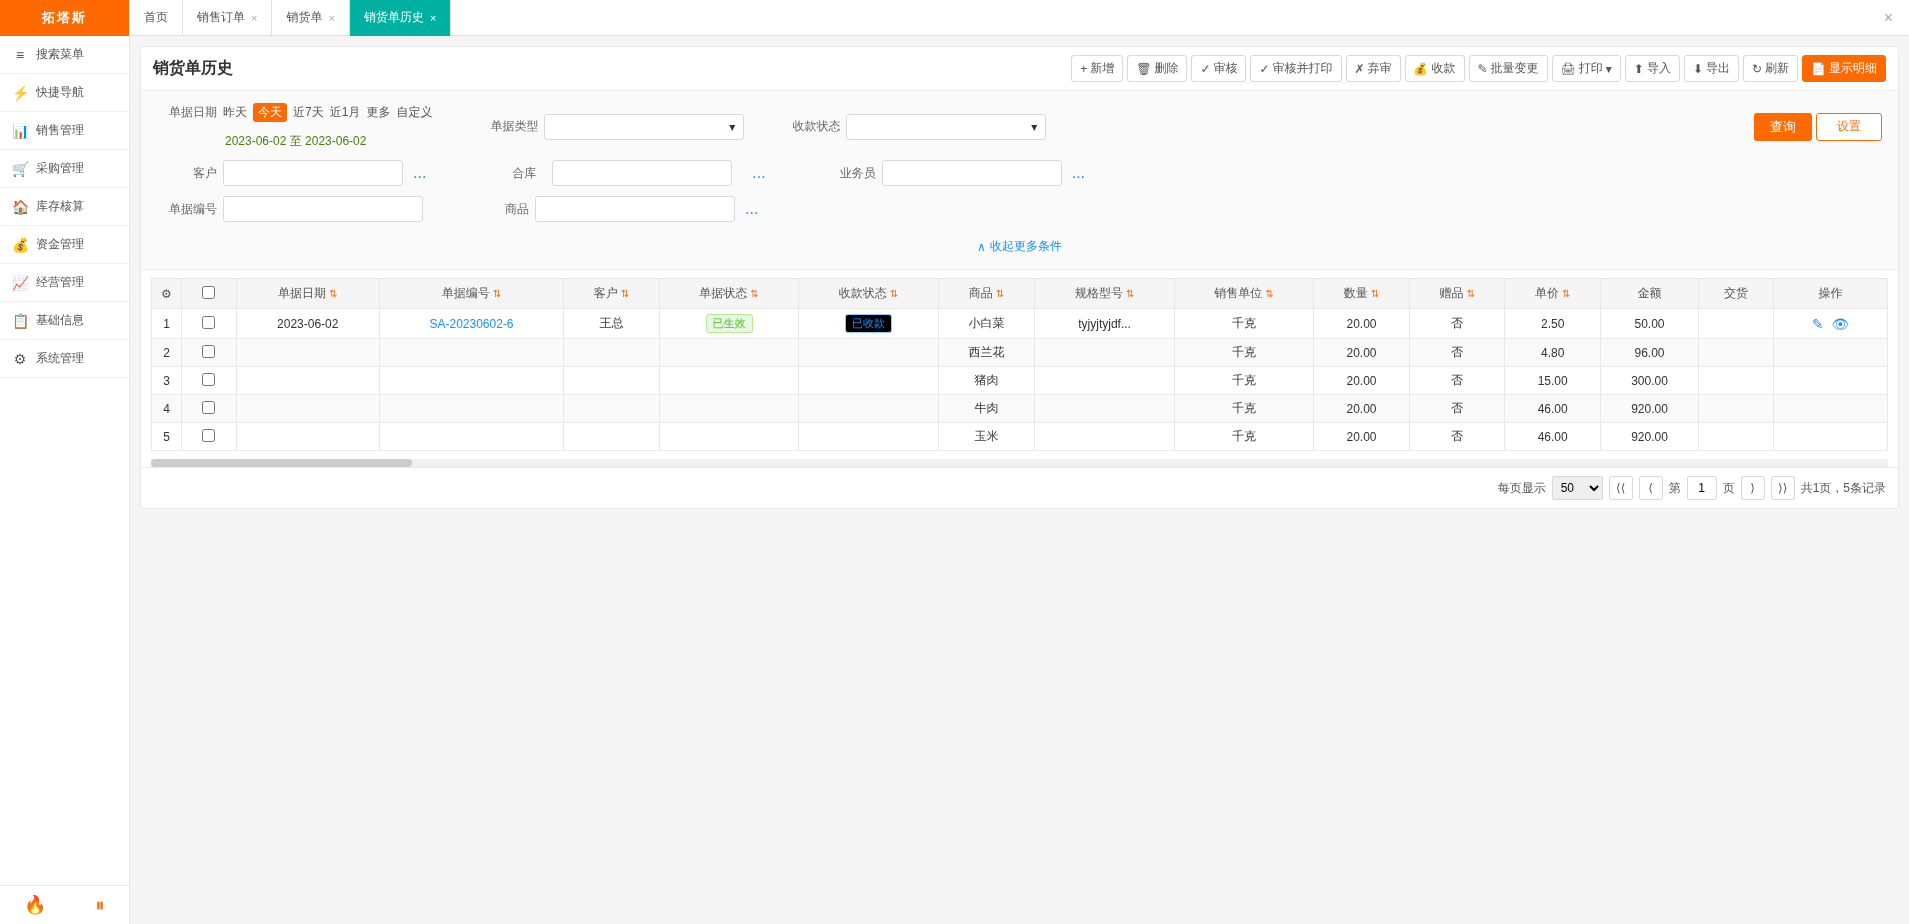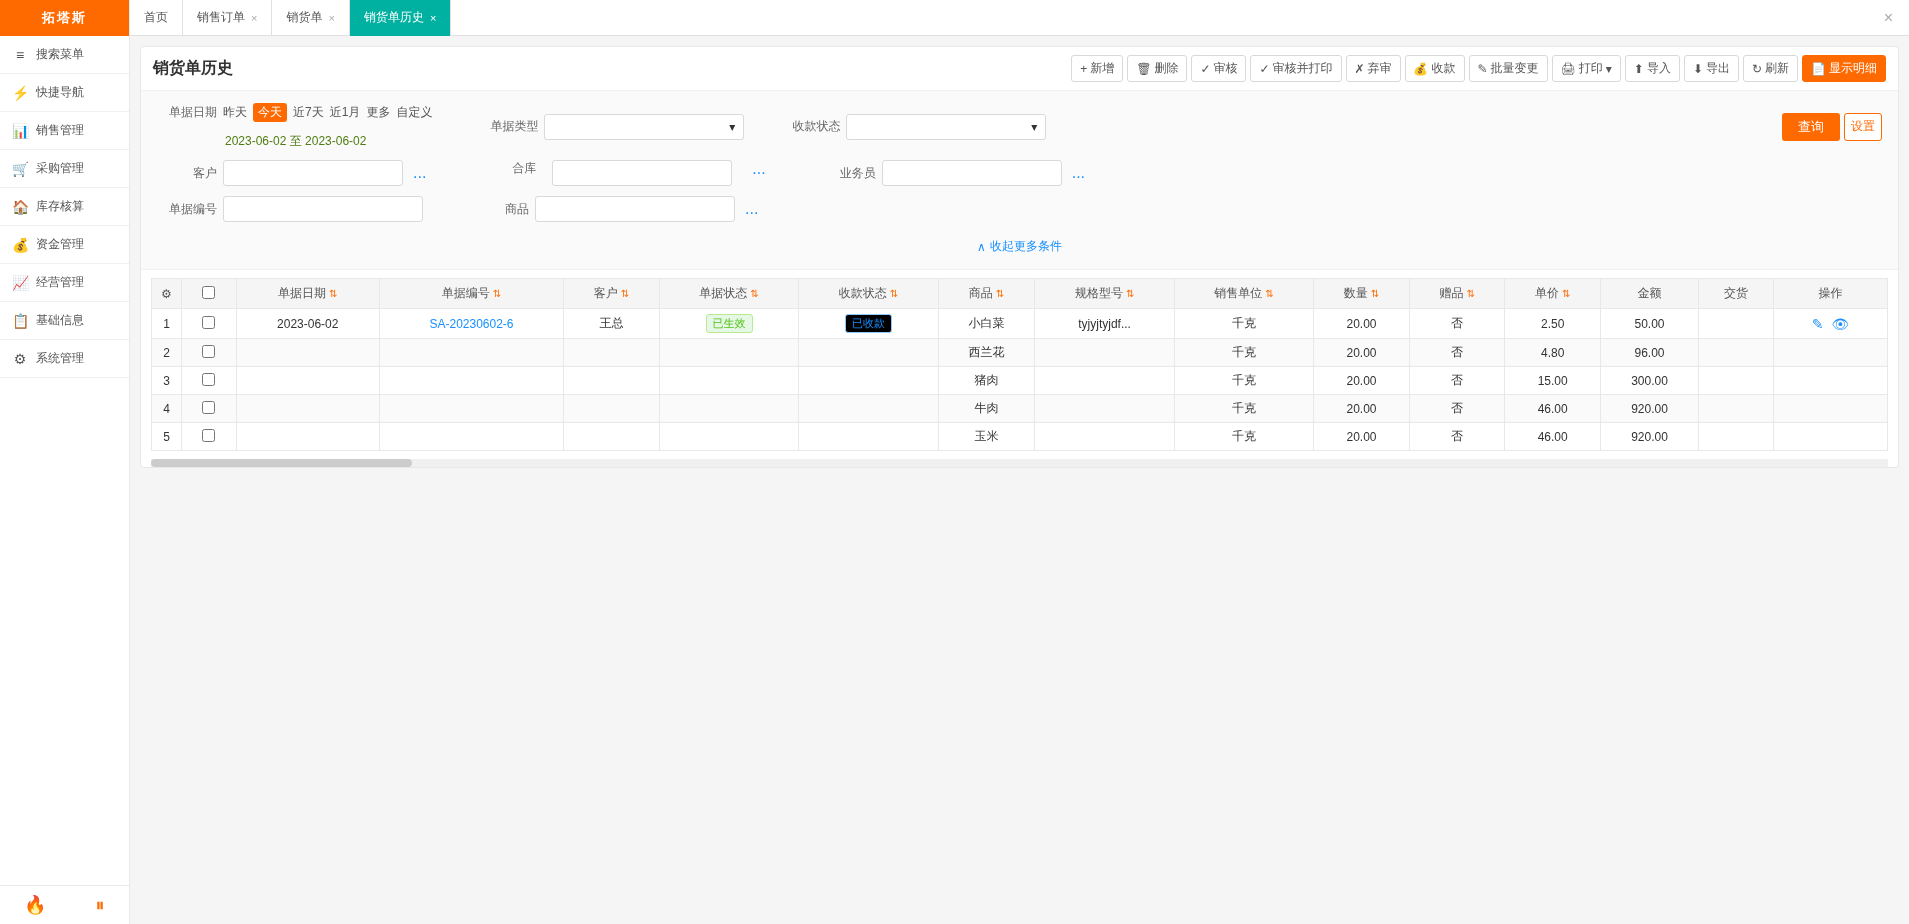--- a/index.html
+++ b/index.html
@@ -236,21 +236,21 @@
       border-radius: 3px;
       padding: 5px 16px;
       cursor: pointer;
       font-size: 13px;
     }
     .setup-btn {
       background: #fff;
       color: #ff6a00;
       border: 1px solid #ff6a00;
       border-radius: 3px;
-      padding: 3px 6px;
+      padding: 3px 20px;
       cursor: pointer;
       font-size: 12px;
     }
     .filter-actions {
       display: flex;
       flex-direction: row;
       gap: 4px;
       margin-left: auto;
     }
 
@@ -544,21 +544,21 @@
         </div>
 
         <div class="filter-row">
 
           <div style="display:flex;align-items:center;gap:6px;">
             <span class="filter-label">客户</span>
             <input type="text" class="filter-input" style="min-width: 180px;">
             <span class="filter-dots">...</span>
           </div>
 
-          <div style="display:flex;gap:16px;margin-left:30px;">
+          <div style="display:flex;align-items:center;gap:16px;margin-left:30px;">
             <span class="filter-label">合库</span>
             <input type="text" class="filter-input" style="min-width: 180px;">
             <span class="filter-dots">...</span>
           </div>
 
           <div style="display:flex;align-items:center;gap:6px;margin-left:30px;">
             <span class="filter-label">业务员</span>
             <input type="text" class="filter-input" style="min-width: 180px;">
             <span class="filter-dots">...</span>
           </div>
@@ -760,16 +760,32 @@
               </tr>
             </tbody>
         </table>
       </div>
 
 
       <div class="scrollbar-area">
         <div class="scrollbar-thumb"></div>
       </div>
 
+      <div class="pagination">
+        <span>每页显示</span>
+        <select class="page-size-select">
+          <option>50</option>
+          <option>100</option>
+          <option>200</option>
+        </select>
+        <div class="page-btn">⟨⟨</div>
+        <div class="page-btn">⟨</div>
+        <span>第</span>
+        <input type="text" class="page-input" value="1" style="">
+        <span>页</span>
+        <div class="page-btn">⟩</div>
+        <div class="page-btn">⟩⟩</div>
+        <span>共1页，5条记录</span>
+      </div>
 
     </div>
   </div>
 </div>
 
 </body></html>

